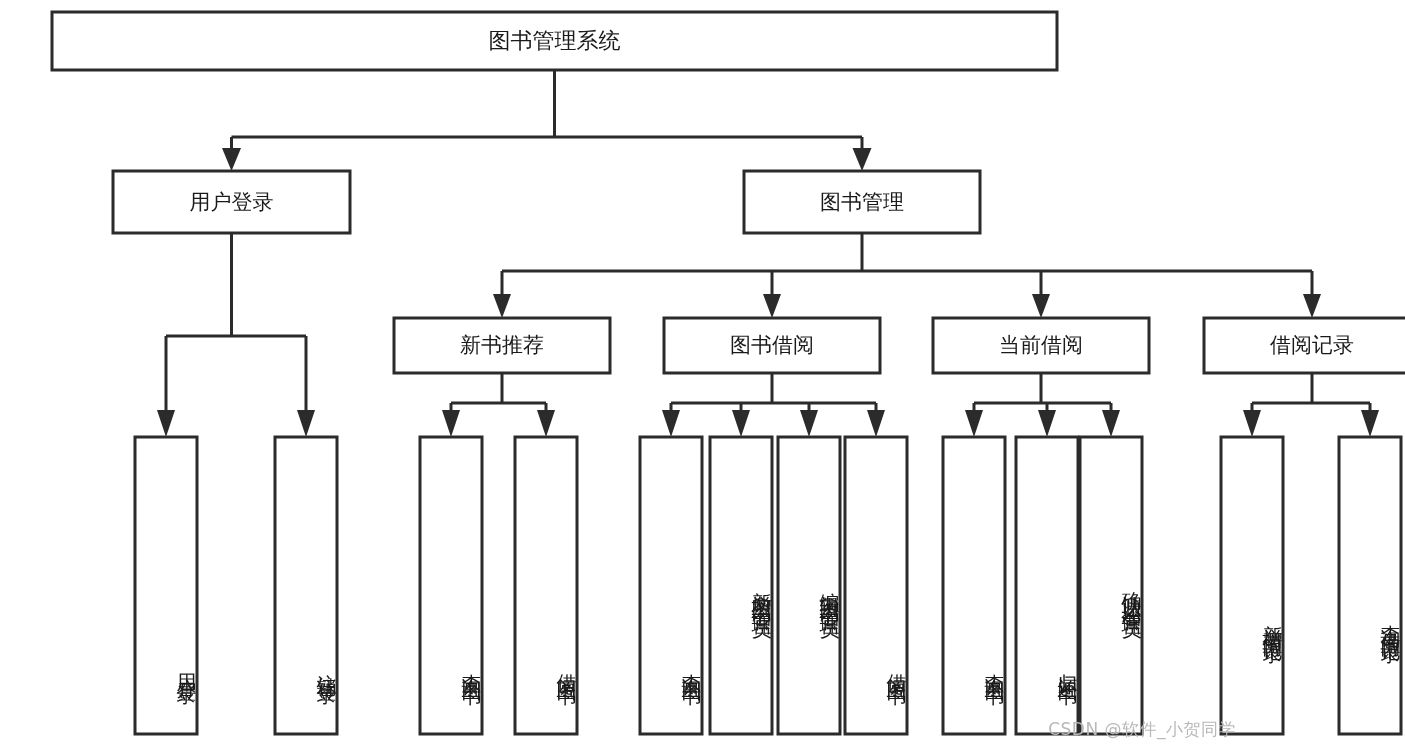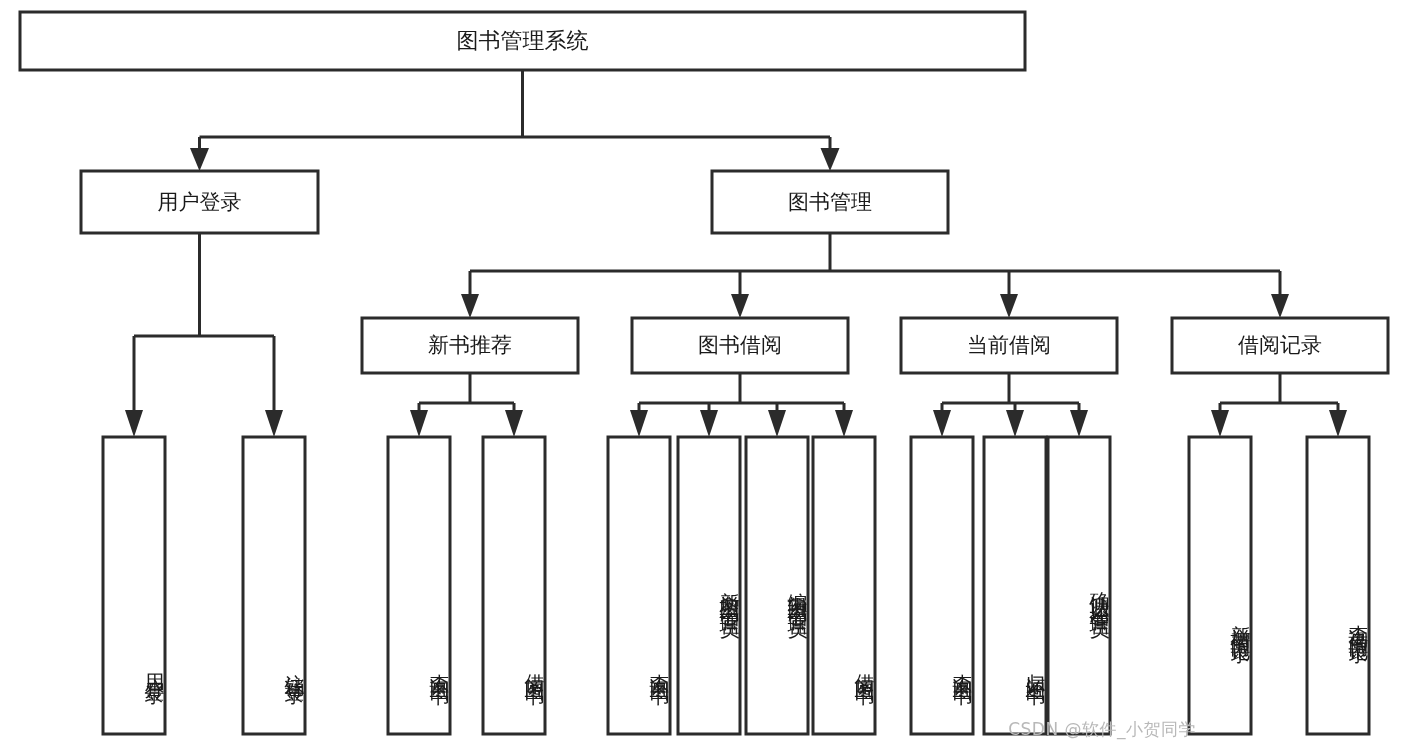--- a/index.html
+++ b/index.html
@@ -12,20 +12,21 @@
     width: 1405px;
     height: 747px;
     font-family: "DejaVu Sans", "Liberation Sans", sans-serif;
     overflow: hidden;
   }
   #diagram-root {
     position: relative;
     width: 1206px;
     height: 747px;
     background: #ffffff;
+    margin-left: 32px;
   }
   svg.diagram-canvas {
     position: absolute;
     left: 0;
     top: 0;
     width: 1405px;
     height: 747px;
   }
   .node-box {
     fill: #ffffff;
@@ -69,21 +70,21 @@
     color: #1a1a1a;
     white-space: nowrap;
     text-align: center;
     display: flex;
     align-items: flex-start;
     justify-content: center;
     pointer-events: none;
   }
   .watermark {
     position: absolute;
-    right: 10px;
+    right: 2px;
     bottom: 6px;
     font-family: "DejaVu Sans", "Liberation Sans", sans-serif;
     font-size: 17px;
     color: #b8b8b8;
     letter-spacing: 0.5px;
     white-space: nowrap;
   }
 </style>
 </head>
 <body>

